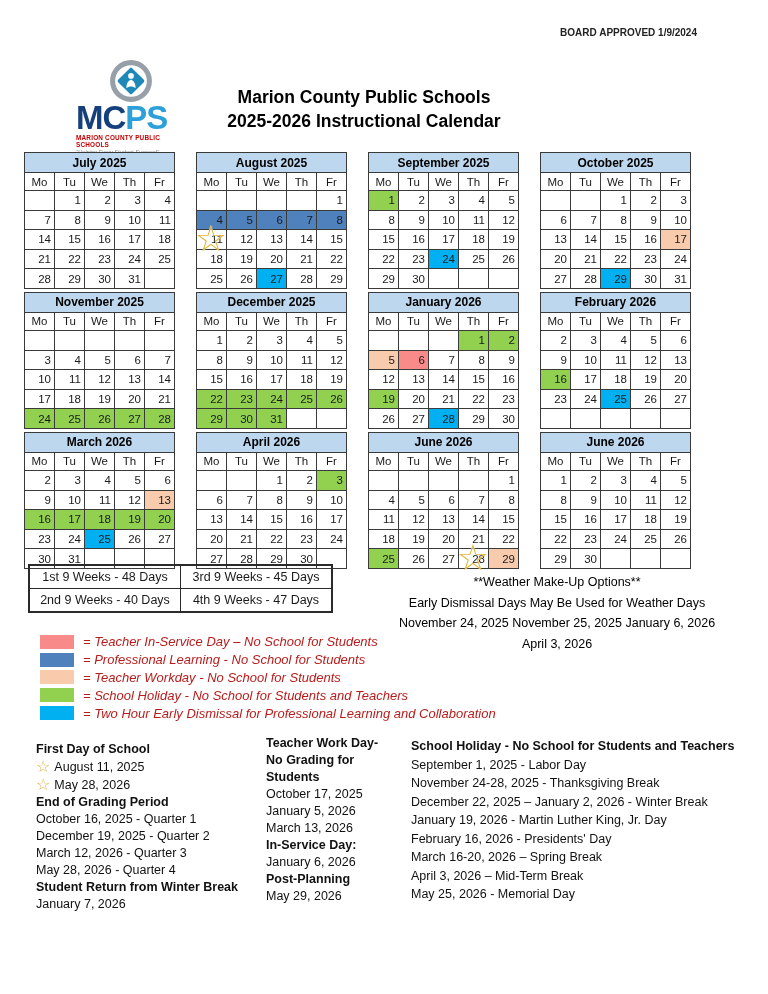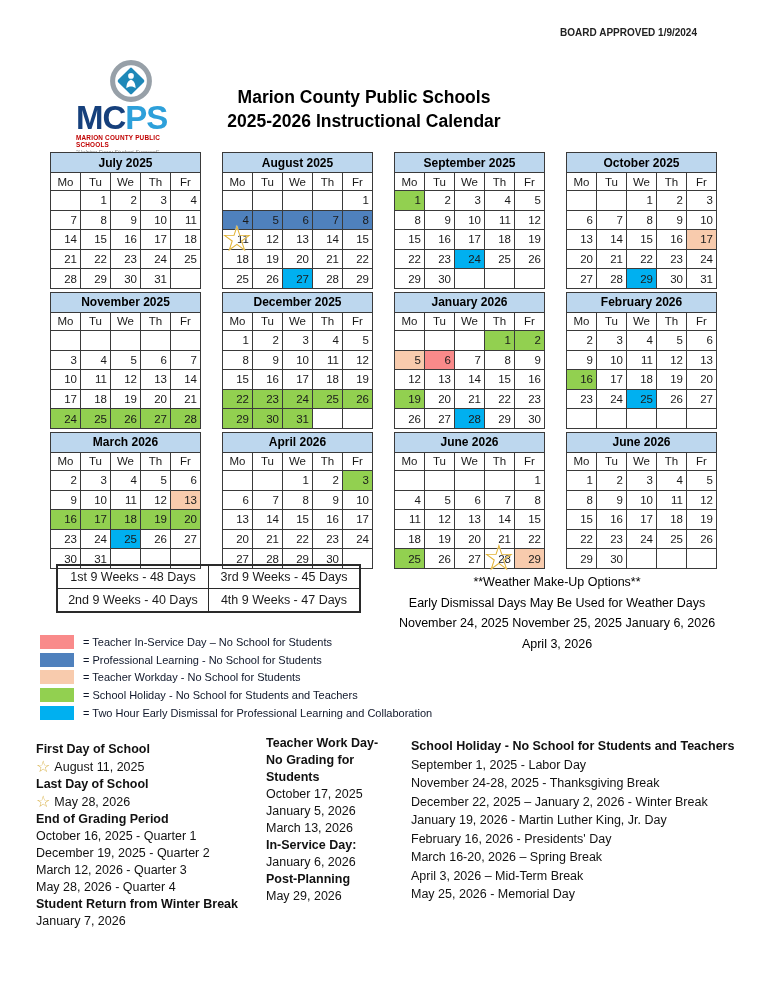--- a/index.html
+++ b/index.html
@@ -12,54 +12,54 @@
   .logo svg{display:block;margin:0 auto 1px auto;}
   .logo-acronym{font-size:33px;font-weight:bold;line-height:26px;letter-spacing:-1px;}
   .logo-mc{color:#16407c;}
   .logo-ps{color:#2da0da;}
   .logo-name{font-size:6.4px;font-weight:bold;color:#c00000;margin-top:3px;letter-spacing:0.2px;}
   .logo-tagline{font-size:5.6px;color:#8a8a8a;font-style:italic;margin-top:1px;}
   .title{position:absolute;left:184px;top:85px;width:360px;text-align:center;
          font-size:17.5px;font-weight:bold;line-height:24px;color:#000;}
 
   
-  .months{position:absolute;left:50px;top:152px;display:grid;
+  .months{position:absolute;left:24px;top:152px;display:grid;
           grid-template-columns:repeat(4,151px);column-gap:21px;row-gap:3px;}
   .month{position:relative;}
   table.cal{border-collapse:collapse;width:151px;table-layout:fixed;border:1.5px solid #3a3a3a;}
   .cal th.mtitle{background:#BDD7EE;border:1.2px solid #3a3a3a;font-size:12px;font-weight:bold;
                  height:19px;text-align:center;padding:0;color:#000;}
   .cal th.dh{height:17px;font-size:11.5px;font-weight:400;border:1px solid #3a3a3a;
              text-align:center;padding:0;background:#fff;margin-top:17px;}
   .cal td{height:18.6px;border:1px solid #3a3a3a;font-size:11.5px;text-align:right;
           padding:0 3px 0 0;position:relative;background:#fff;}
   .m-in_service{background:#F98A8A !important;}
   .m-professional_learning{background:#4F81BD !important;}
   .m-teacher_workday{background:#F8CBAD !important;}
   .m-early_dismissal{background:#00B0F0 !important;}
   .m-school_holiday{background:#92D050 !important;}
   .cell-star{position:absolute;left:50%;top:52%;transform:translate(-52%,-52%);
              font-size:36px;color:#e2b437;z-index:3;pointer-events:none;line-height:1;
              text-shadow:0 0 1px #fff;}
 
   
-  table.weeks{position:absolute;left:28px;top:564px;border-collapse:collapse;border:2px solid #2a2a2a;margin-left:28px;}
+  table.weeks{position:absolute;left:28px;top:564px;border-collapse:collapse;border:2px solid #2a2a2a;}
   .weeks td{border:1.5px solid #2a2a2a;font-size:12.5px;height:20px;text-align:center;
             width:142px;padding:1px 4px;}
   .weeks tr.total td{font-weight:bold;height:22px;}
 
   
   .weather{position:absolute;left:372px;top:572px;width:370px;text-align:center;
            font-weight:normal;font-size:12.5px;line-height:20.5px;color:#000;}
 
   
   .legend{position:absolute;left:40px;top:633px;}
   .legend-row{display:flex;align-items:center;height:17.8px;}
   .legend-swatch{width:34px;height:14px;margin-right:9px;flex:none;}
-  .legend-label{font-size:11px;color:#0f172a;}
+  .legend-label{font-size:13px;color:#b91c1c;font-style:italic;}
 
   
   .bcol{position:absolute;font-size:12.5px;color:#111;}
   .bcol .line{white-space:nowrap;}
   .bcol1{left:36px;top:741px;line-height:17px;width:230px;}
   .bcol2{left:266px;top:735px;line-height:17px;width:140px;}
   .bcol3{left:411px;top:737px;line-height:18.5px;width:340px;}
   .b{font-weight:bold;}
   .star-sm{color:#d9b24a;font-size:16px;margin-right:4px;vertical-align:-1px;}
 </style>
@@ -743,21 +743,20 @@
       </div>
       <div class="legend-row">
         <span class="legend-swatch m-early_dismissal"></span>
         <span class="legend-label">= Two Hour Early Dismissal for Professional Learning and Collaboration</span>
       </div>
     </div>
 
   <div class="bcol bcol1" id="bcol1">
       <div class="line b">First Day of School</div>
       <div class="line"><span class="star-sm">☆</span>August 11, 2025</div>
-      <div class="line b">Last Day of School</div>
       <div class="line"><span class="star-sm">☆</span>May 28, 2026</div>
       <div class="line b">End of Grading Period</div>
       <div class="line">October 16, 2025 - Quarter 1</div>
       <div class="line">December 19, 2025 - Quarter 2</div>
       <div class="line">March 12, 2026 - Quarter 3</div>
       <div class="line">May 28, 2026 - Quarter 4</div>
       <div class="line b">Student Return from Winter Break</div>
       <div class="line">January 7, 2026</div>
     </div>
   <div class="bcol bcol2" id="bcol2">

